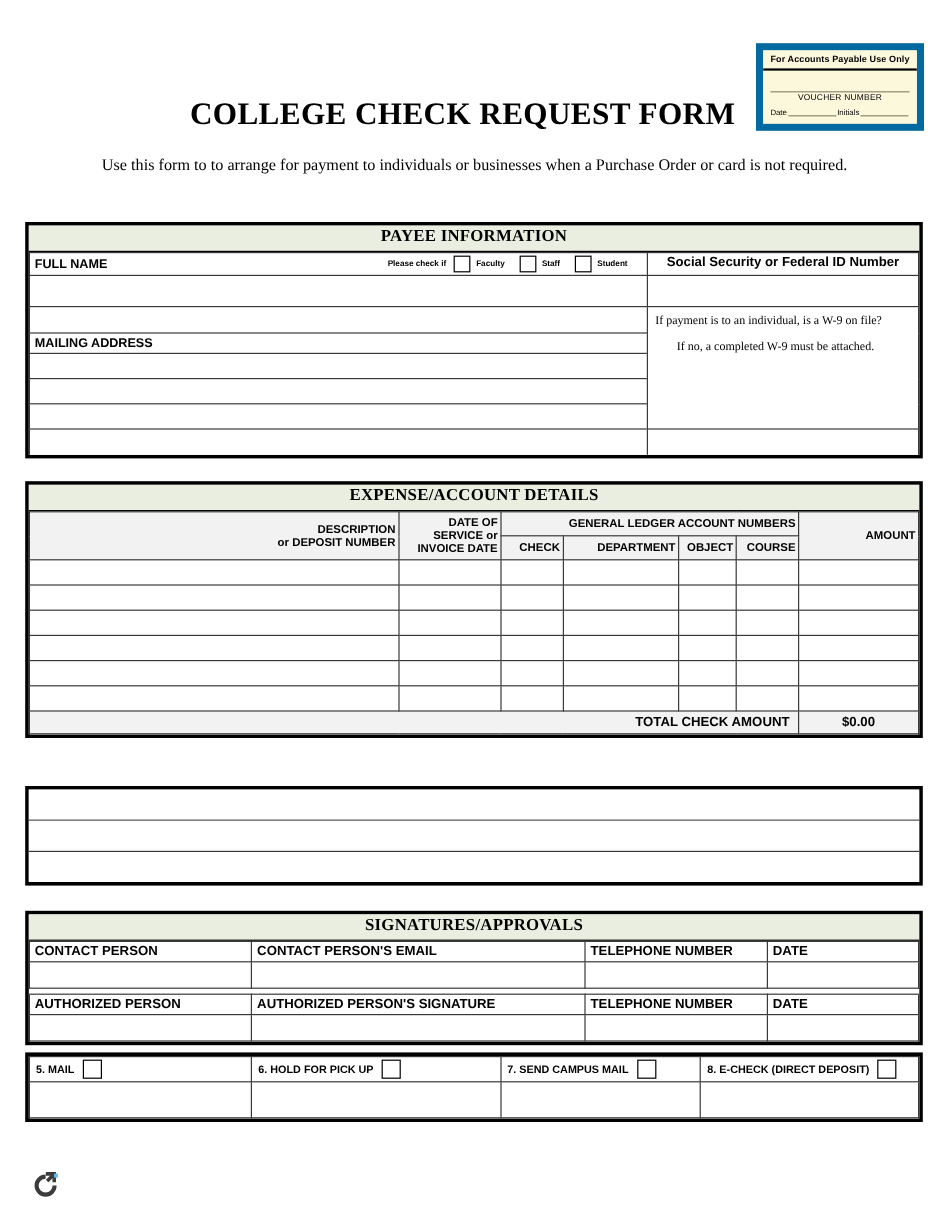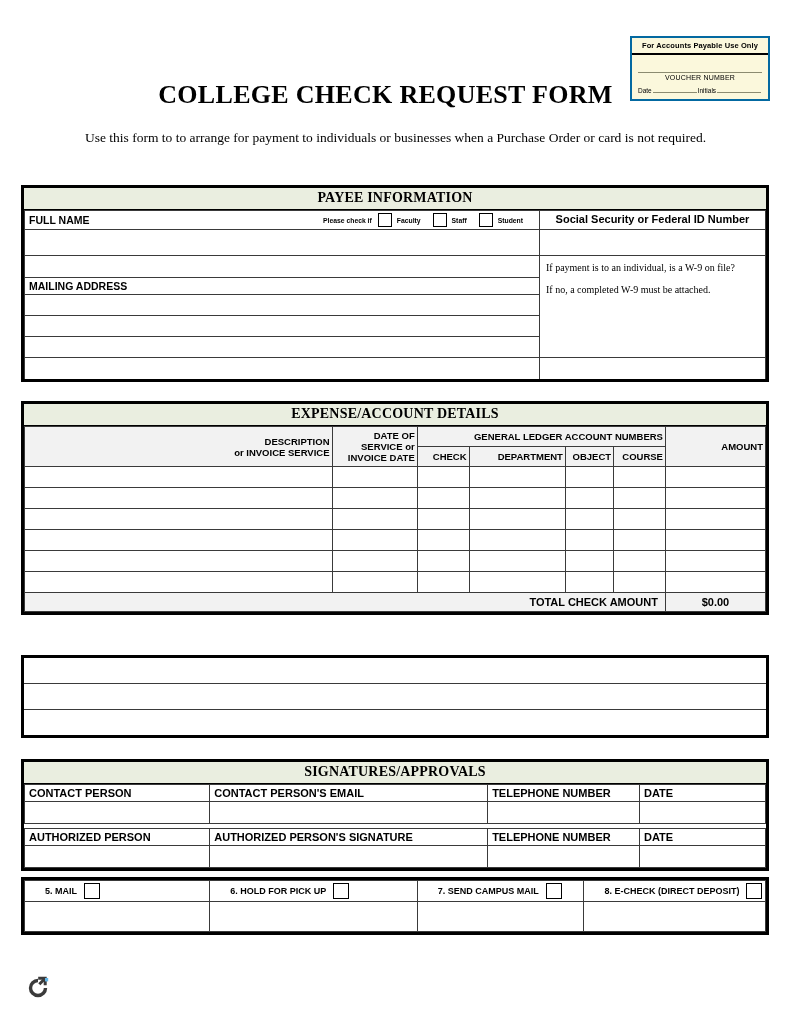--- a/index.html
+++ b/index.html
@@ -15,21 +15,21 @@
     color: #000;
     overflow: hidden;
   }
 
   
   .voucher-box {
     position: absolute;
     top: 36px;
     left: 630px;
     width: 140px;
-    border: 2px solid #0369a1;
+    border: 6px solid #0369a1;
     background: #fbf8dc;
     box-sizing: border-box;
   }
   .voucher-title {
     font-size: 7.5px;
     font-weight: bold;
     text-align: center;
     padding: 3px 2px 3px;
     background: #fbf8dc;
     border-bottom: 2px solid #000;
@@ -168,21 +168,21 @@
   }
   .w9-cell {
     font-family: "Liberation Serif", serif;
     font-size: 11.5px;
     font-weight: normal !important;
     line-height: 1.25;
     vertical-align: top;
     padding: 6px 4px 4px 6px !important;
   }
   .w9-cell p { margin: 0 0 9px; }
-  .w9-cell p:last-child { margin-bottom: 0; }
+  .w9-cell p:last-child { margin-bottom: 0; margin-left: 18px; }
 
   
   #expense-section { top: 401px; }
   table.expense td, table.expense th {
     font-size: 9.5px;
     text-align: right;
     vertical-align: middle;
     padding: 3px 2px;
     font-weight: bold;
   }
@@ -228,21 +228,21 @@
     display: flex;
     align-items: center;
     gap: 7px;
   }
   .hcell span.htext {
     font-size: 9px;
     font-weight: bold;
     white-space: nowrap;
   }
   .hcell .cb { width: 14px; height: 14px; }
-  td.hlabel { background: #f2f2f2; height: 20px; padding: 2px 20px !important; }
+  td.hlabel { background: #f2f2f2; height: 20px; padding: 2px 5px !important; }
   td.hblank { height: 30px; background: #fff; }
 
   
   .bottom-icon {
     position: absolute;
     left: 25px;
     top: 975px;
     width: 26px;
     height: 26px;
   }
@@ -330,21 +330,21 @@
       <col style="width:7%">
       <col style="width:13%">
       <col style="width:6.5%">
       <col style="width:7%">
       <col style="width:13.5%">
     </colgroup>
     <thead>
       <tr>
         <th class="hdr" rowspan="2">
           <div>DESCRIPTION</div>
-          <div>or INVOICE SERVICE</div>
+          <div>or DEPOSIT NUMBER</div>
         </th>
         <th class="hdr" rowspan="2">
           <div>DATE OF</div>
           <div>SERVICE or</div>
           <div>INVOICE DATE</div>
         </th>
         <th class="hdr" colspan="4">GENERAL LEDGER ACCOUNT NUMBERS</th>
         <th class="hdr" rowspan="2">AMOUNT</th>
       </tr>
       <tr>

